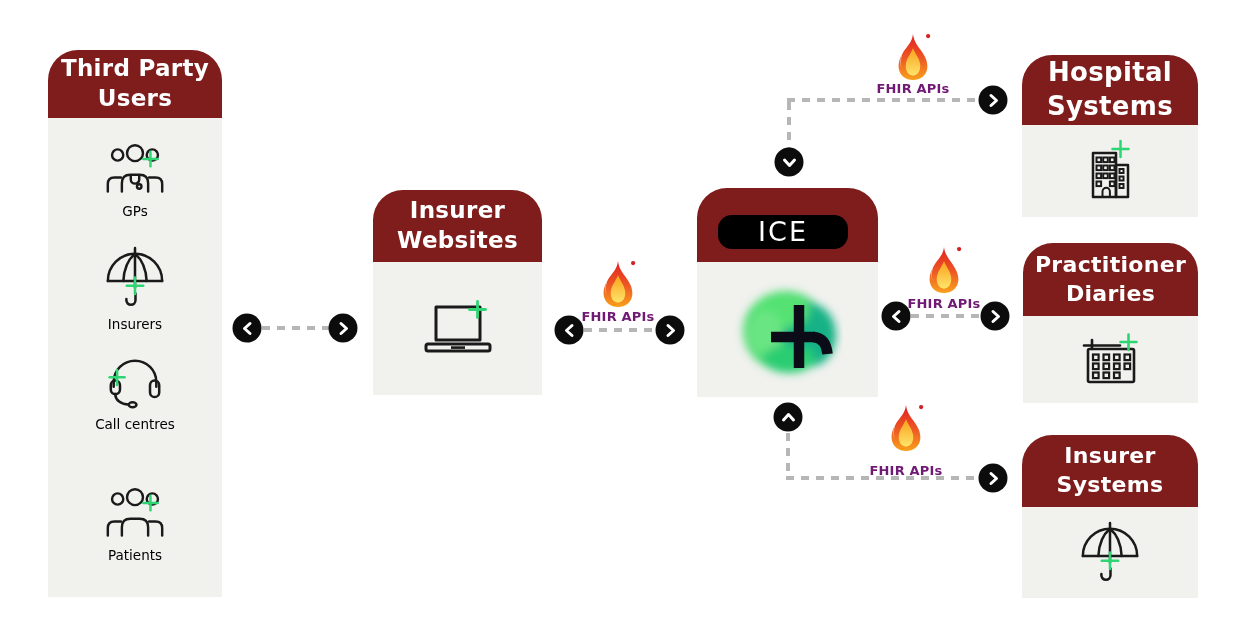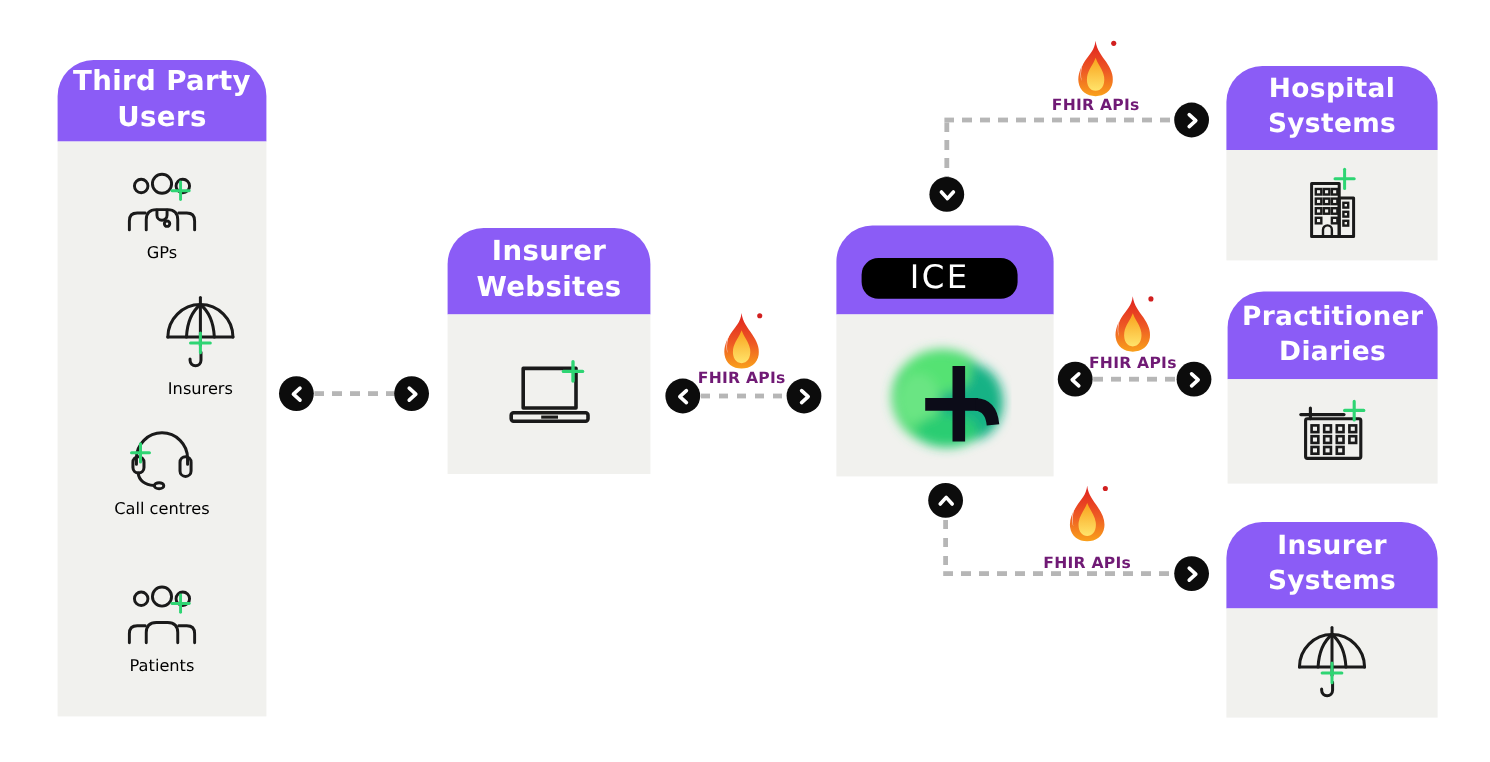--- a/index.html
+++ b/index.html
@@ -3,21 +3,21 @@
 <meta charset="utf-8">
 <style>
   html,body{margin:0;padding:0;background:#ffffff;}
   .canvas{
     position:relative;width:1242px;height:635px;background:#ffffff;overflow:hidden;
     font-family:"DejaVu Sans","Liberation Sans",sans-serif;
   }
   .node{position:absolute;}
   .node-header{
     position:absolute;left:0;top:0;width:100%;
-    background:#8b5cf6;color:#ffffff;border-radius:30px 30px 0 0;
+    background:#7f1d1d;color:#ffffff;border-radius:30px 30px 0 0;
     display:flex;align-items:center;justify-content:center;text-align:center;
     font-weight:600;line-height:1.3;letter-spacing:.3px;
   }
   .node-body{
     position:absolute;left:0;width:100%;background:#f1f1ee;
     display:flex;align-items:center;justify-content:center;
   }
   .item-label{
     display:block;text-align:center;font-size:13.5px;color:#000000;margin-top:5px;
   }
@@ -67,21 +67,21 @@
             <circle cx="36.5" cy="46.5" r="2.4"></circle>
           </g>
           <g stroke="#2ed573" stroke-width="2.6" stroke-linecap="round">
             <path d="M48.5,9.5 V25"></path>
               <path d="M40.8,17.2 H56.2"></path>
           </g>
         </svg>
         <span class="item-label">GPs</span>
       </div>
 
-      <div class="tpu-item" style="top:127px;padding-left:32px;">
+      <div class="tpu-item" style="top:127px;">
         <svg class="icon" width="62" height="66" viewBox="0 0 64 68">
           <g fill="none" stroke="#1a1a1a" stroke-width="2.6" stroke-linecap="round" stroke-linejoin="round">
             <path d="M32,3 V9"></path>
             <path d="M4,37 a28,28 0 0 1 56,0"></path>
             <path d="M4,37 H60"></path>
             <path d="M32,9 q-11,9 -12,28"></path>
             <path d="M32,9 q11,9 12,28"></path>
             <path d="M32,9 V44"></path>
             <path d="M32.5,50 v7 a4.7,4.7 0 0 1 -9.4,0 v-1.2"></path>
           </g>
@@ -173,21 +173,21 @@
         <g stroke="#0c0c18" stroke-width="10.5" fill="none">
           <path d="M66,30 V93"></path>
           <path d="M38,62 H82"></path>
           <path d="M80,62 c9,0.5 13.5,6.5 14.5,17"></path>
         </g>
       </svg>
     </div>
   </section>
 
   <section class="node" style="left:1022px;top:55px;width:176px;height:162px;">
-    <header class="node-header" style="height:70px;font-size:22px;">
+    <header class="node-header" style="height:70px;font-size:26px;">
       <span>Hospital Systems</span>
     </header>
     <div class="node-body" style="top:70px;height:92px;">
       <svg class="icon" width="64" height="64" viewBox="0 0 64 64">
         <g fill="none" stroke="#1a1a1a" stroke-width="2.5" stroke-linejoin="round">
           <rect x="15" y="14" width="23" height="44"></rect>
           <rect x="38" y="26" width="12" height="32"></rect>
         </g>
         <g fill="none" stroke="#1a1a1a" stroke-width="2">
           <rect x="18.5" y="18.5" width="4.6" height="4.6"></rect>

